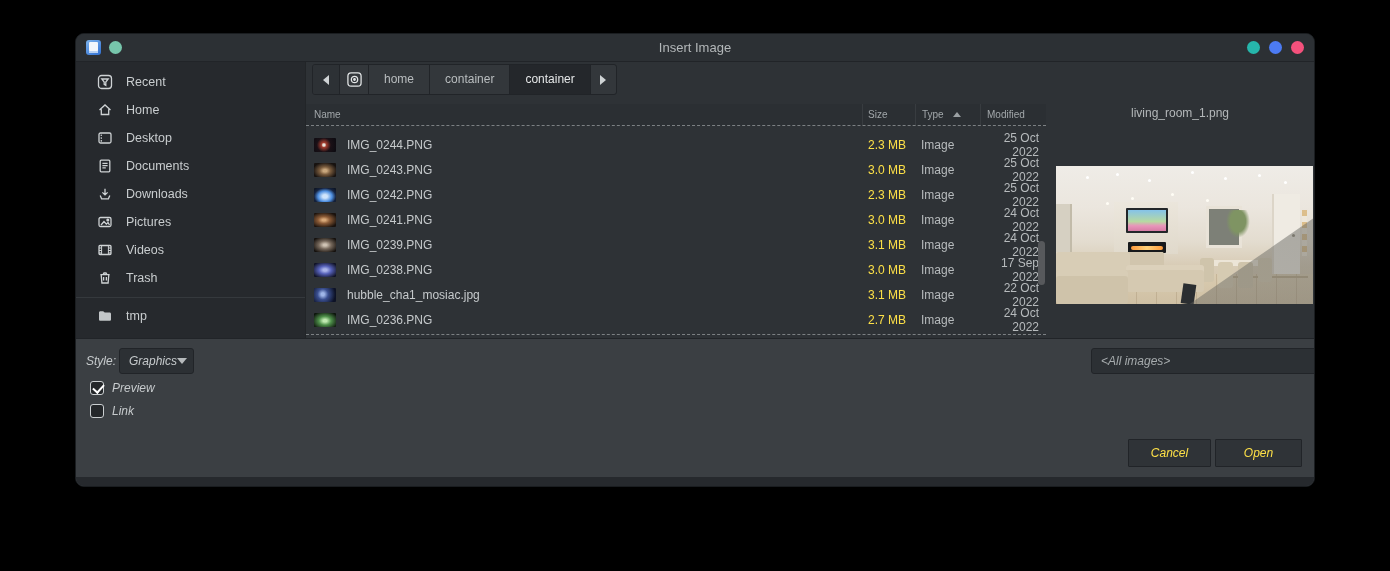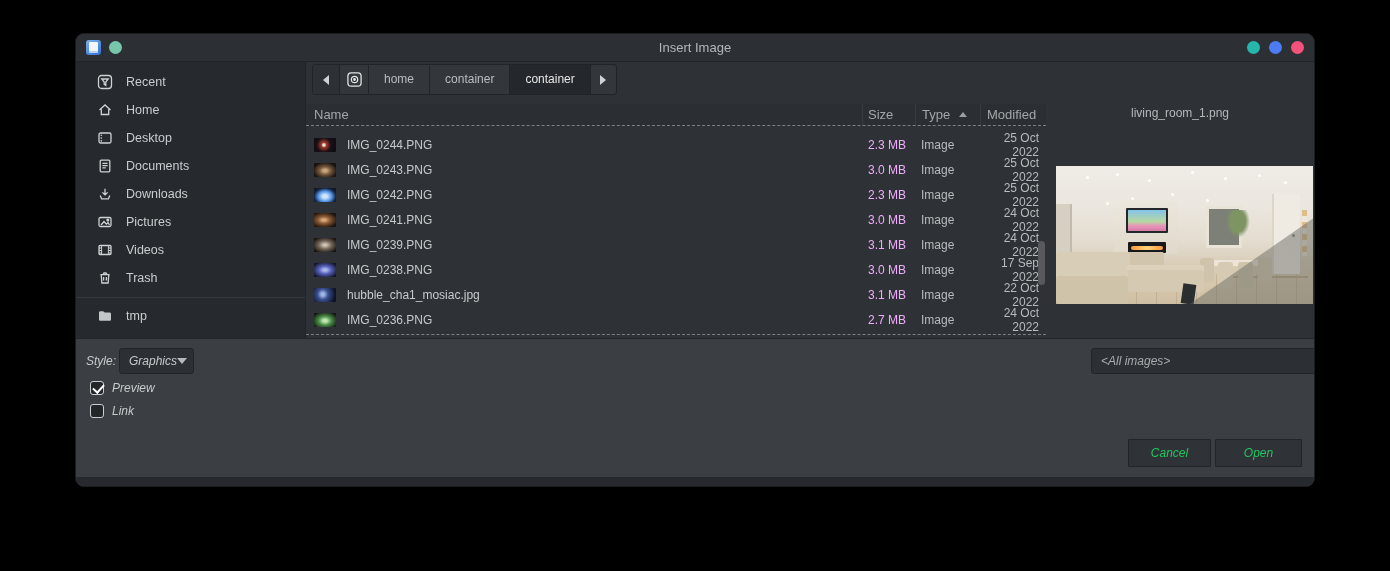--- a/index.html
+++ b/index.html
@@ -44,33 +44,33 @@
   .fs-btn { width:29px; }
   .seg { padding:0 15px; line-height:29px; }
   .seg.active { background:#24272b; color:#e4e6e7; }
   .nav-fwd { width:25px; border-right:none; }
   .tri { width:0; height:0; border-style:solid; }
   .tri-left { border-width:5px 6px 5px 0; border-color:transparent #cfd3d5 transparent transparent; }
   .tri-right { border-width:5px 0 5px 6px; border-color:transparent transparent transparent #cfd3d5; }
 
   .list-header { position:absolute; left:0; right:0; top:42px; height:22px; background:#2b2f33;
                  border-bottom:1px dashed #7c8083; display:flex; align-items:center;
-                 color:#a2a7aa; font-size:13px; }
+                 color:#a2a7aa; font-size:10px; }
   .h-name { flex:1; padding-left:8px; }
   .h-size { width:53px; padding-left:5px; border-left:1px solid #383c40; align-self:stretch; display:flex; align-items:center;}
   .h-type { width:65px; padding-left:6px; border-left:1px solid #383c40; align-self:stretch; display:flex; align-items:center; gap:9px;}
   .h-mod  { width:66px; padding-left:6px; border-left:1px solid #383c40; align-self:stretch; display:flex; align-items:center;}
   .sort-up { width:0; height:0; border-left:4px solid transparent; border-right:4px solid transparent;
              border-bottom:5px solid #9ba0a3; }
 
   .rows { position:absolute; left:0; right:0; top:70px; }
   .frow { height:25px; display:flex; align-items:center; font-size:12px; color:#c6cacc; }
   .thumb { width:22px; height:14px; margin-left:8px; border-radius:1px; flex:0 0 22px; }
   .c-name { flex:1; margin-left:11px; }
-  .c-size { width:53px; text-align:right; padding-right:9px; color:#f0abfc; flex:0 0 53px;}
+  .c-size { width:53px; text-align:right; padding-right:9px; color:#fde047; flex:0 0 53px;}
   .c-type { width:65px; padding-left:6px; color:#b7bbbd; flex:0 0 65px;}
   .c-mod  { width:66px; text-align:right; padding-right:7px; color:#b7bbbd; flex:0 0 66px;}
   .t0{background:radial-gradient(circle at 45% 50%, #e8e3da 0 8%, #a33c2e 18%, #1a1016 50%, #0a0a10 100%);}
   .t1{background:radial-gradient(ellipse at 50% 55%, #c9a77d 0 12%, #7a5c3e 35%, #171210 78%);}
   .t2{background:radial-gradient(ellipse at 50% 60%, #cfe4fb 0 15%, #4e8fe0 45%, #16233f 70%, #0c1320 95%);}
   .t3{background:radial-gradient(ellipse at 45% 50%, #d8a878 0 10%, #8a5a36 35%, #1a120d 82%);}
   .t4{background:radial-gradient(ellipse at 50% 50%, #cfc3b4 0 10%, #77695c 40%, #14100d 88%);}
   .t5{background:radial-gradient(ellipse at 50% 50%, #aab4ea 0 12%, #5560b8 40%, #101224 88%);}
   .t6{background:radial-gradient(circle at 40% 45%, #9fb6e8 0 10%, #3a4f90 35%, #0d1226 82%);}
   .t7{background:radial-gradient(ellipse at 50% 55%, #bfe8b0 0 12%, #4e8f4a 40%, #0c140c 88%);}
@@ -136,21 +136,21 @@
   .caret { margin-left:auto; width:0; height:0; border-left:5px solid transparent;
            border-right:5px solid transparent; border-top:6px solid #b6babc; }
   .check-row { position:absolute; display:flex; align-items:center; gap:8px; height:16px; }
   .cb { width:14px; height:14px; border:1px solid #caced0; border-radius:3px; background:#24272a;
         position:relative; }
   .cb.checked::after { content:""; position:absolute; left:2px; top:2px; width:9px; height:5px;
         border-left:2px solid #fff; border-bottom:2px solid #fff; transform:rotate(-48deg); }
   .row-preview { left:14px; top:41px; }
   .row-link { left:14px; top:64px; }
   .btn { position:absolute; top:100px; height:28px; background:#2f3337; border:1px solid #212428;
-         border-radius:1px; color:#22c55e; font-size:12px; display:flex; align-items:center;
+         border-radius:1px; color:#fde047; font-size:12px; display:flex; align-items:center;
          justify-content:center; cursor:default; }
   .btn-cancel { left:1052px; width:83px; }
   .btn-open { left:1139px; width:87px; }
   .bottom-strip { position:absolute; left:0; right:0; bottom:0; height:9px; background:#26292d; }
 </style>
 </head>
 <body>
 
 <div class="dialog">
 

